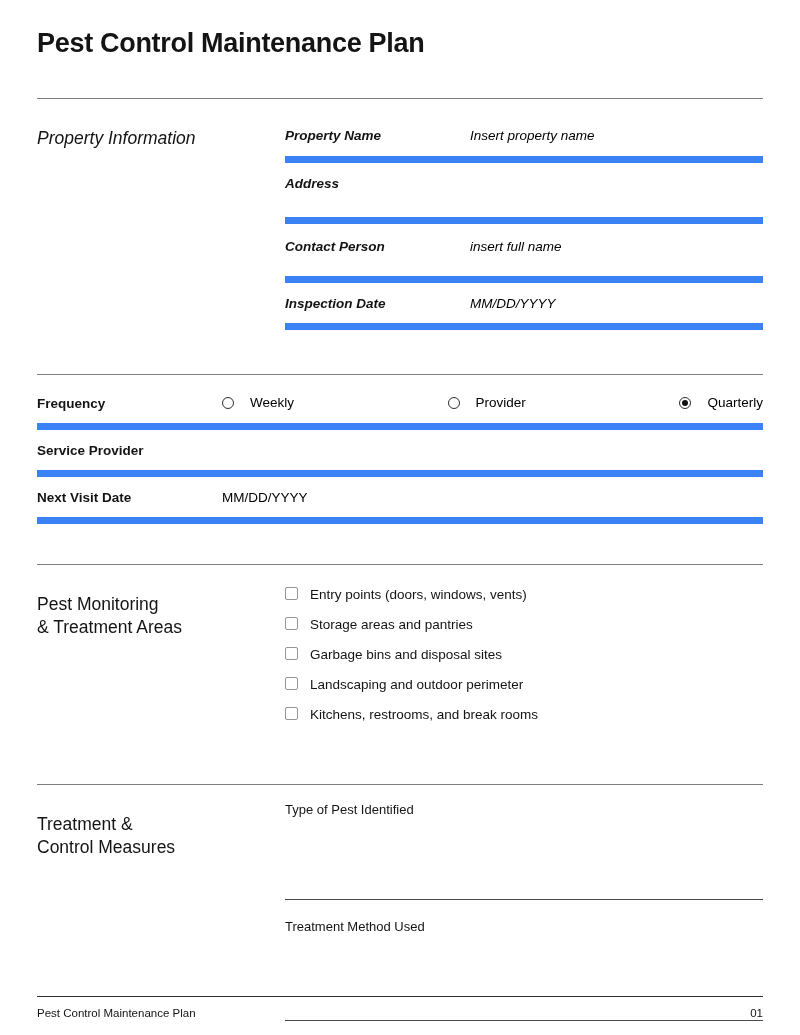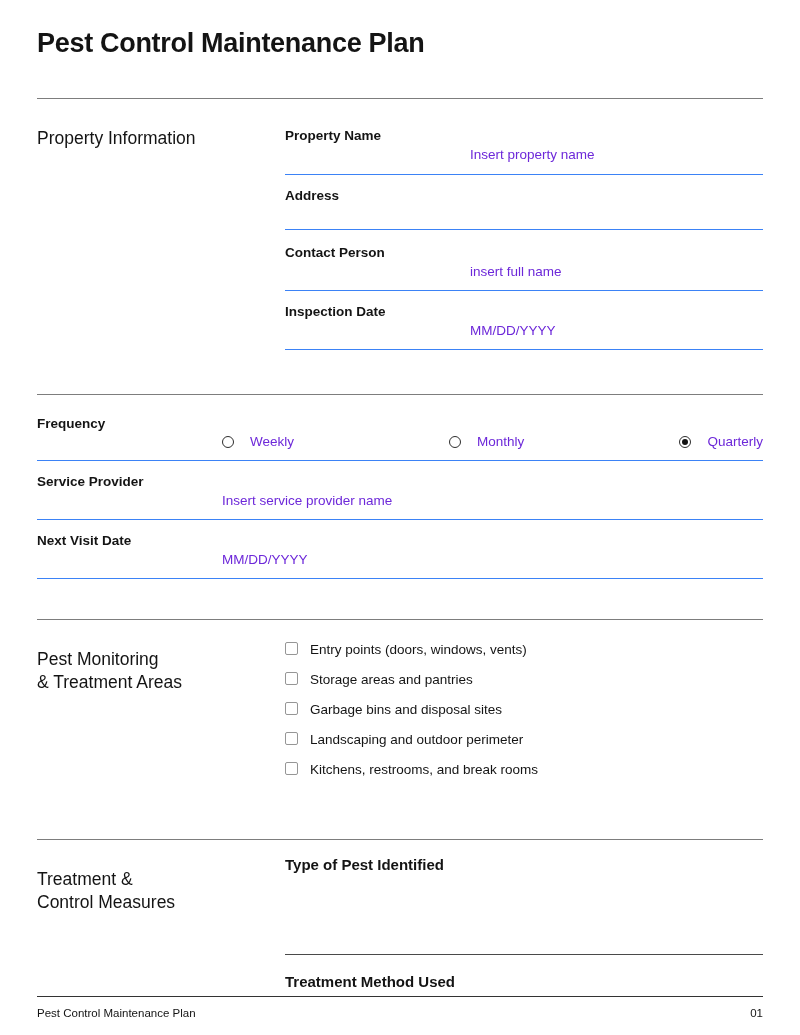--- a/index.html
+++ b/index.html
@@ -33,43 +33,42 @@
     font-size: 17.5px;
     line-height: 23px;
     font-weight: 400;
     white-space: pre-line;
   }
   .section-body { flex: 1; min-width: 0; }
 
   .field-row {
     display: flex;
     align-items: flex-start;
-    border-bottom: 1px solid #3b82f6;
+    border-bottom: 7px solid #3b82f6;
   }
   .field-label {
     width: 185px;
     flex: 0 0 185px;
     font-weight: bold;
     font-size: 13.5px;
     line-height: 18px;
   }
   .field-value {
     flex: 1;
     font-size: 13.5px;
     line-height: 17px;
     white-space: pre-line;
-    color: #6d28d9;
-    margin-top: 19px;
+    color: #000000;
   }
   .fr-name     { padding: 28px 0 11px; }
   .fr-address  { padding: 12px 0 24px; justify-content: space-between; }
   .fr-address .field-value { padding-left: 4px; }
-  .fr-contact  { padding: 14px 0 10px; }
+  .fr-contact  { padding: 14px 0 20px; }
   .fr-date     { padding: 12px 0 10px; }
-  .sec-property { margin-bottom: 44px; }
+  .sec-property { margin-bottom: 44px; font-style: italic; }
 
   .fr-frequency { padding: 20px 0 10px; }
   .fr-provider  { padding: 12px 0 10px; }
   .fr-next      { padding: 12px 0 10px; }
   .sec-schedule { margin-bottom: 40px; }
 
   .radio-group {
     display: flex;
     justify-content: space-between;
     align-items: center;
@@ -106,22 +105,22 @@
     border: 1px solid #969696;
     border-radius: 2px;
     background: #fff;
     flex: 0 0 13px;
   }
 
   .textarea-block { border-bottom: 1px solid #4a4a4a; }
   .tb-first { padding-top: 16px; }
   .tb-second { margin-top: 18px; }
   .tb-label {
-    font-weight: bold;
-    font-size: 15px;
+    font-weight: normal;
+    font-size: 13px;
     line-height: 18px;
   }
   .tb-space-1 { height: 80px; }
   .tb-space-2 { height: 84px; }
 
   .footer {
     position: absolute;
     left: 37px;
     right: 37px;
     bottom: 0;
@@ -165,31 +164,30 @@
     <div class="section-body">
       <div class="field-row fr-frequency">
         <div class="field-label">Frequency</div>
         <div class="field-value radio-group">
           <span class="radio-option">
             <span class="radio"></span>
             <span class="radio-label">Weekly</span>
           </span>
           <span class="radio-option">
             <span class="radio"></span>
-            <span class="radio-label">Monthly</span>
+            <span class="radio-label">Provider</span>
           </span>
           <span class="radio-option">
             <span class="radio checked"></span>
             <span class="radio-label">Quarterly</span>
           </span>
         </div>
       </div>
       <div class="field-row fr-provider">
         <div class="field-label">Service Provider</div>
-        <div class="field-value">Insert service provider name</div>
       </div>
       <div class="field-row fr-next">
         <div class="field-label">Next Visit Date</div>
         <div class="field-value">MM/DD/YYYY</div>
       </div>
     </div>
   </div>
 
   <div class="section sec-monitoring">
     <div class="section-heading">Pest Monitoring

